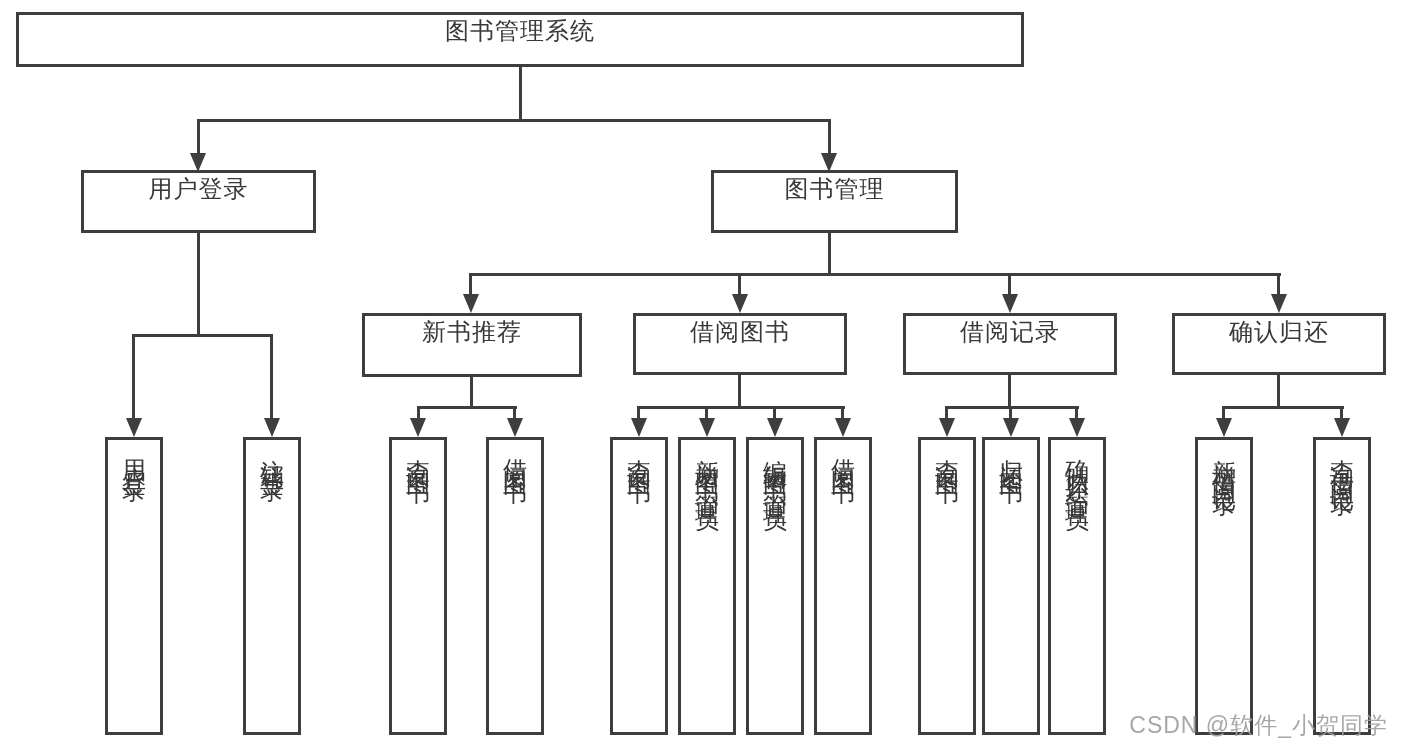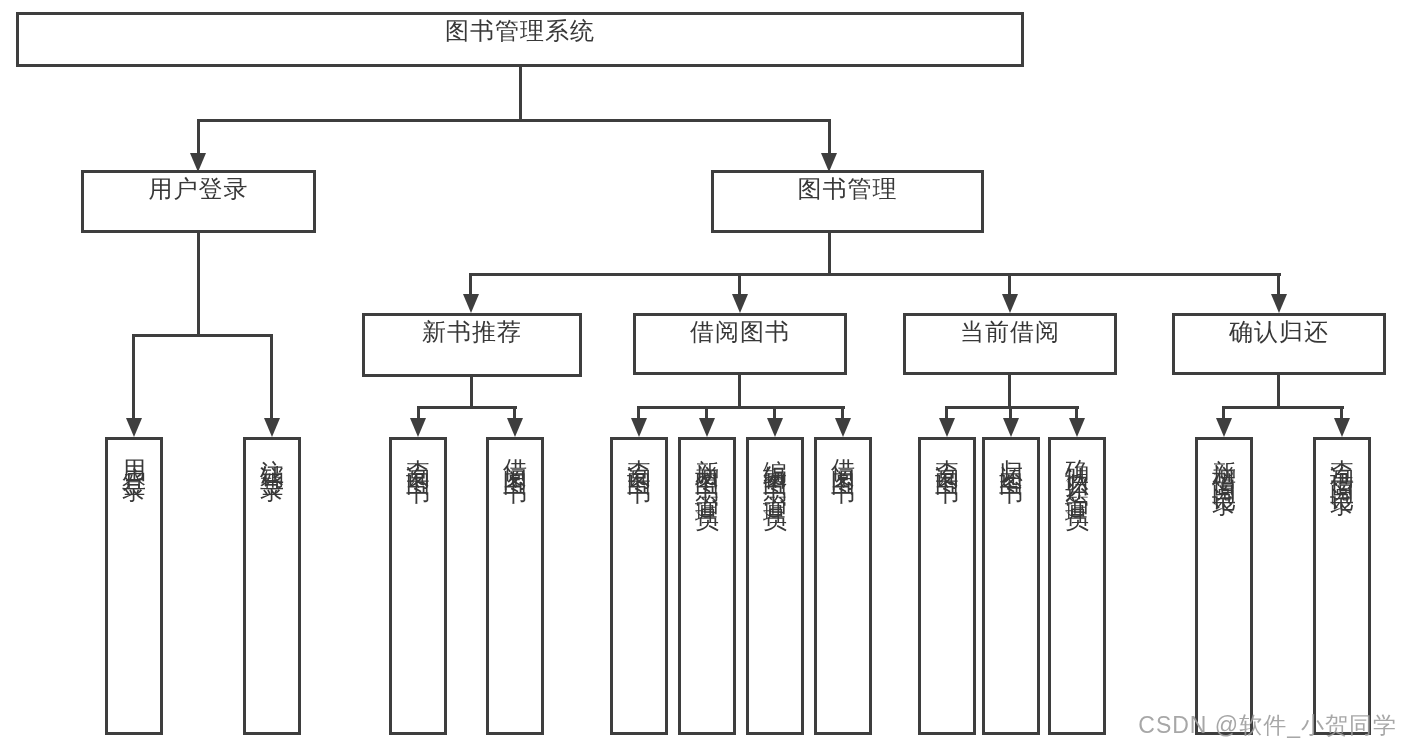--- a/index.html
+++ b/index.html
@@ -17,21 +17,21 @@
     font-size:24px;letter-spacing:7px;color:#383838;line-height:1;
   }
   .vline{position:absolute;width:3px;background:#3e3e3e;}
   .hline{position:absolute;height:3px;background:#3e3e3e;}
   .arrow{
     position:absolute;width:0;height:0;
     border-left:8px solid transparent;border-right:8px solid transparent;
     border-top:19px solid #3e3e3e;
   }
   .watermark{
-    position:absolute;right:8px;bottom:6px;font-size:23px;color:#9e9e9e;
+    position:absolute;right:17px;bottom:6px;font-size:23px;color:#9e9e9e;
     letter-spacing:1px;opacity:.9;white-space:nowrap;
   }
 </style>
 </head>
 <body>
 
 <div class="canvas">
 
   <div class="vline" style="left:519px;top:67px;height:55px"></div>
   <div class="hline" style="left:197px;top:119px;width:634px"></div>
@@ -92,32 +92,32 @@
   <div class="arrow" style="left:1216px;top:418px"></div>
   <div class="arrow" style="left:1334px;top:418px"></div>
 
   <div class="box" style="left:16px;top:12px;width:1008px;height:55px">
     <span class="hlabel">图书管理系统</span>
   </div>
 
   <div class="box" style="left:81px;top:170px;width:235px;height:63px">
     <span class="hlabel">用户登录</span>
   </div>
-  <div class="box" style="left:711px;top:170px;width:273px;height:63px">
+  <div class="box" style="left:711px;top:170px;width:247px;height:63px">
     <span class="hlabel">图书管理</span>
   </div>
 
   <div class="box" style="left:362px;top:313px;width:220px;height:64px">
     <span class="hlabel">新书推荐</span>
   </div>
   <div class="box" style="left:633px;top:313px;width:214px;height:62px">
     <span class="hlabel">借阅图书</span>
   </div>
   <div class="box" style="left:903px;top:313px;width:214px;height:62px">
-    <span class="hlabel">当前借阅</span>
+    <span class="hlabel">借阅记录</span>
   </div>
   <div class="box" style="left:1172px;top:313px;width:214px;height:62px">
     <span class="hlabel">确认归还</span>
   </div>
 
   <div class="box" style="left:105px;top:437px;width:58px;height:298px">
     <span class="vlabel">用户登录</span>
   </div>
   <div class="box" style="left:243px;top:437px;width:58px;height:298px">
     <span class="vlabel">注销登录</span>

